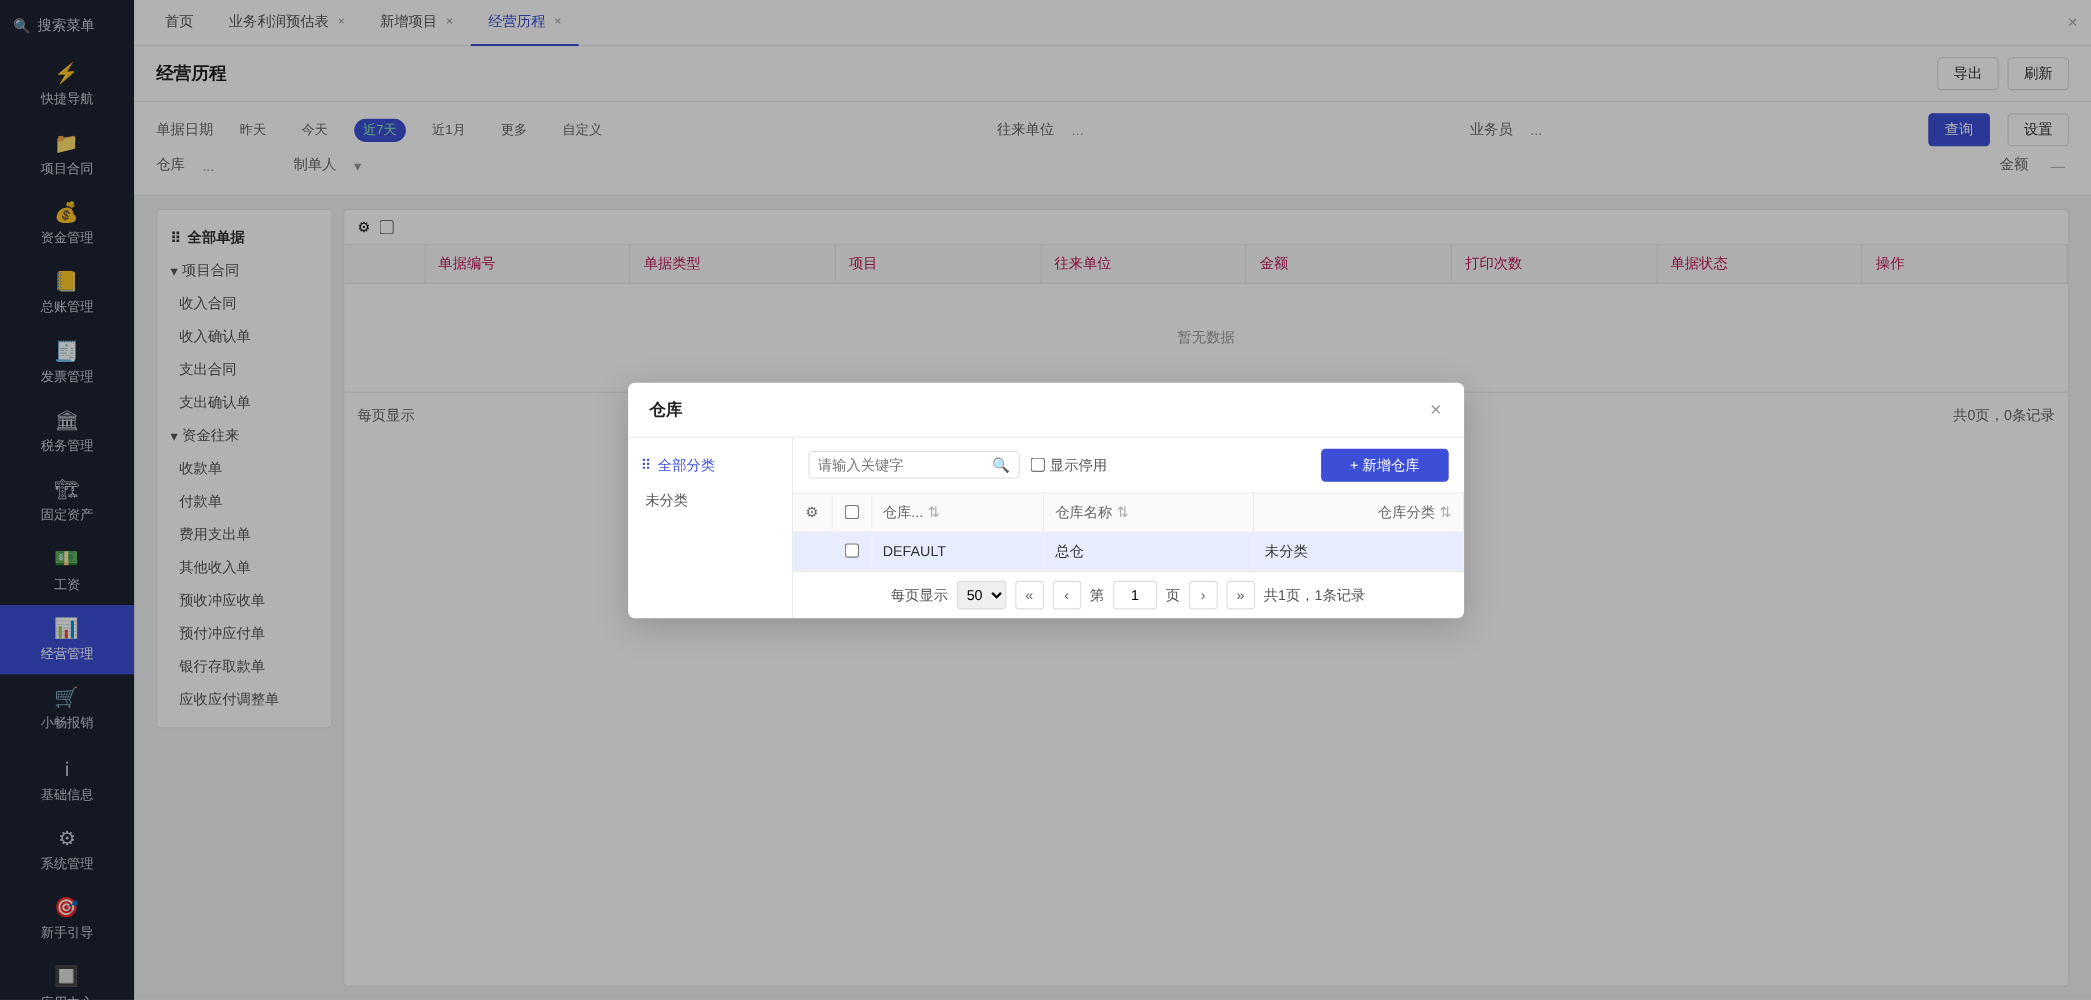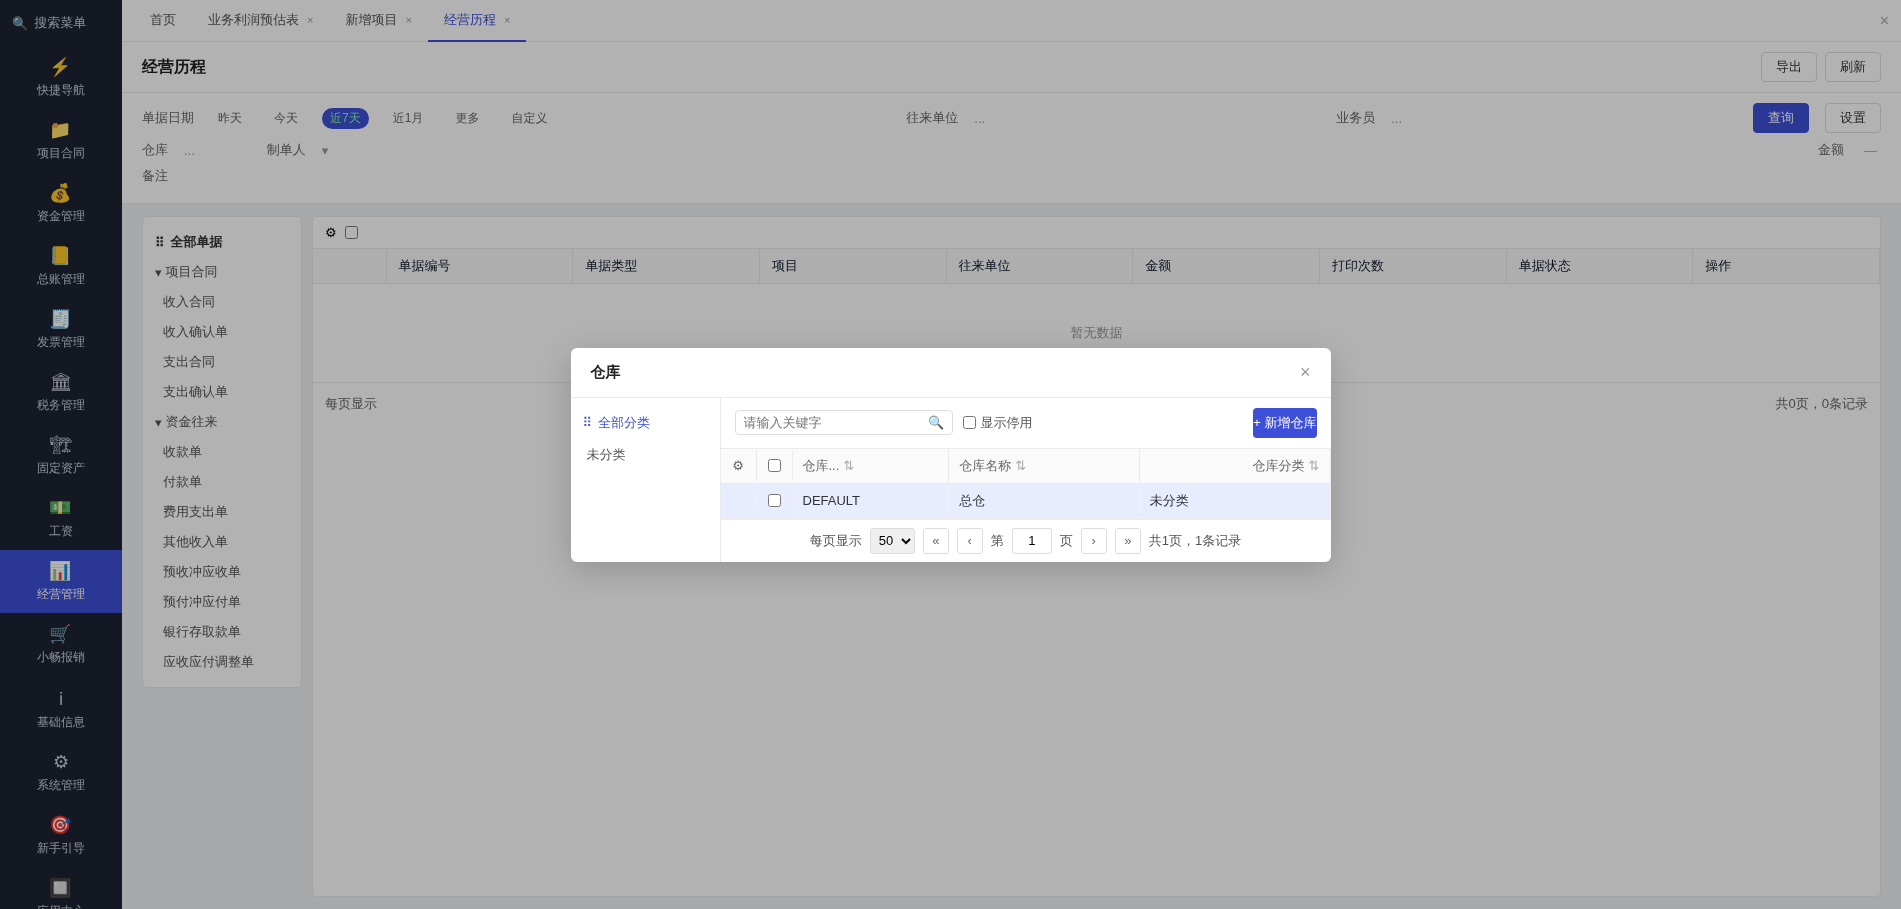--- a/index.html
+++ b/index.html
@@ -87,21 +87,21 @@
     }
     .left-nav-section { padding: 6px 12px; font-size: 13px; color: #555; cursor: pointer; display: flex; align-items: center; gap: 4px; }
 
     
     .table-area {
       flex: 1; background: #fff; border-radius: 4px; border: 1px solid #e8eaed; overflow: hidden;
       display: flex; flex-direction: column;
     }
     .table-toolbar { display: flex; align-items: center; padding: 8px 12px; border-bottom: 1px solid #e8eaed; gap: 8px; }
     .table-header { display: flex; background: #fafafa; border-bottom: 1px solid #e8eaed; }
-    .th { padding: 8px 12px; font-size: 13px; color: #0f172a; font-weight: 500; flex: 1; border-right: 1px solid #e8eaed; font-family: Liberation Serif, serif; }
+    .th { padding: 8px 12px; font-size: 13px; color: #be185d; font-weight: 500; flex: 1; border-right: 1px solid #e8eaed; font-family: Liberation Serif, serif; }
     .table-footer { display: flex; align-items: center; justify-content: space-between; padding: 8px 12px; border-top: 1px solid #e8eaed; font-size: 13px; color: #666; }
     .empty-tip { text-align: center; padding: 40px; color: #999; font-size: 13px; }
 
     
     .overlay {
       position: fixed; inset: 0; background: rgba(0,0,0,0.3); z-index: 1000;
       display: flex; align-items: center; justify-content: center;
     }
 
     
@@ -166,21 +166,21 @@
     }
     .page-btn { width: 26px; height: 26px; border: 1px solid #ddd; border-radius: 3px; background: #fff; cursor: pointer; display: flex; align-items: center; justify-content: center; font-size: 13px; color: #666; }
     .page-input { width: 40px; height: 26px; border: 1px solid #ddd; border-radius: 3px; text-align: center; font-size: 13px; }
     .page-select { height: 26px; border: 1px solid #ddd; border-radius: 3px; font-size: 13px; padding: 0 4px; }
 
     .dialog-actions {
       display: flex; align-items: center; justify-content: flex-end; gap: 10px;
       padding: 12px 20px; border-top: 1px solid #e8eaed; flex-shrink: 0;
     }
 
-    .btn-add { background: #3d4fd6; color: #fff; border: none; border-radius: 4px; padding: 6px 0; font-size: 13px; cursor: pointer; display: flex; align-items: center; gap: 4px; }
+    .btn-add { background: #3d4fd6; color: #fff; border: none; border-radius: 4px; padding: 6px 26px; font-size: 13px; cursor: pointer; display: flex; align-items: center; gap: 4px; }
 
     
     .watermark {
       position: fixed; left: 50%; top: 50%; transform: translate(-50%, -50%);
       font-size: 48px; color: rgba(180,180,200,0.18); font-weight: bold; pointer-events: none;
       white-space: nowrap; z-index: 999; letter-spacing: 8px;
       transform: translate(-50%, -50%) rotate(-20deg);
     }
   </style>
 </head>
@@ -311,23 +311,20 @@
       </span>
       <div style="width:40px"></div>
       <span class="filter-label">制单人</span>
       <span class="filter-select" style="min-width:80px;">
         <span>▾</span>
       </span>
       <div style="flex:1"></div>
       <span class="filter-label">金额</span>
       <span style="color:#aaa;margin:0 4px;">—</span>
     </div>
-    <div class="filter-row" style="margin-top:4px;">
-      <span class="filter-label">备注</span>
-    </div>
   </div>
 
   <div class="content-area">
 
     <div class="left-nav">
       <div class="left-nav-header">
         <span>⠿</span>
         <span>全部单据</span>
       </div>
       <div class="left-nav-section">

